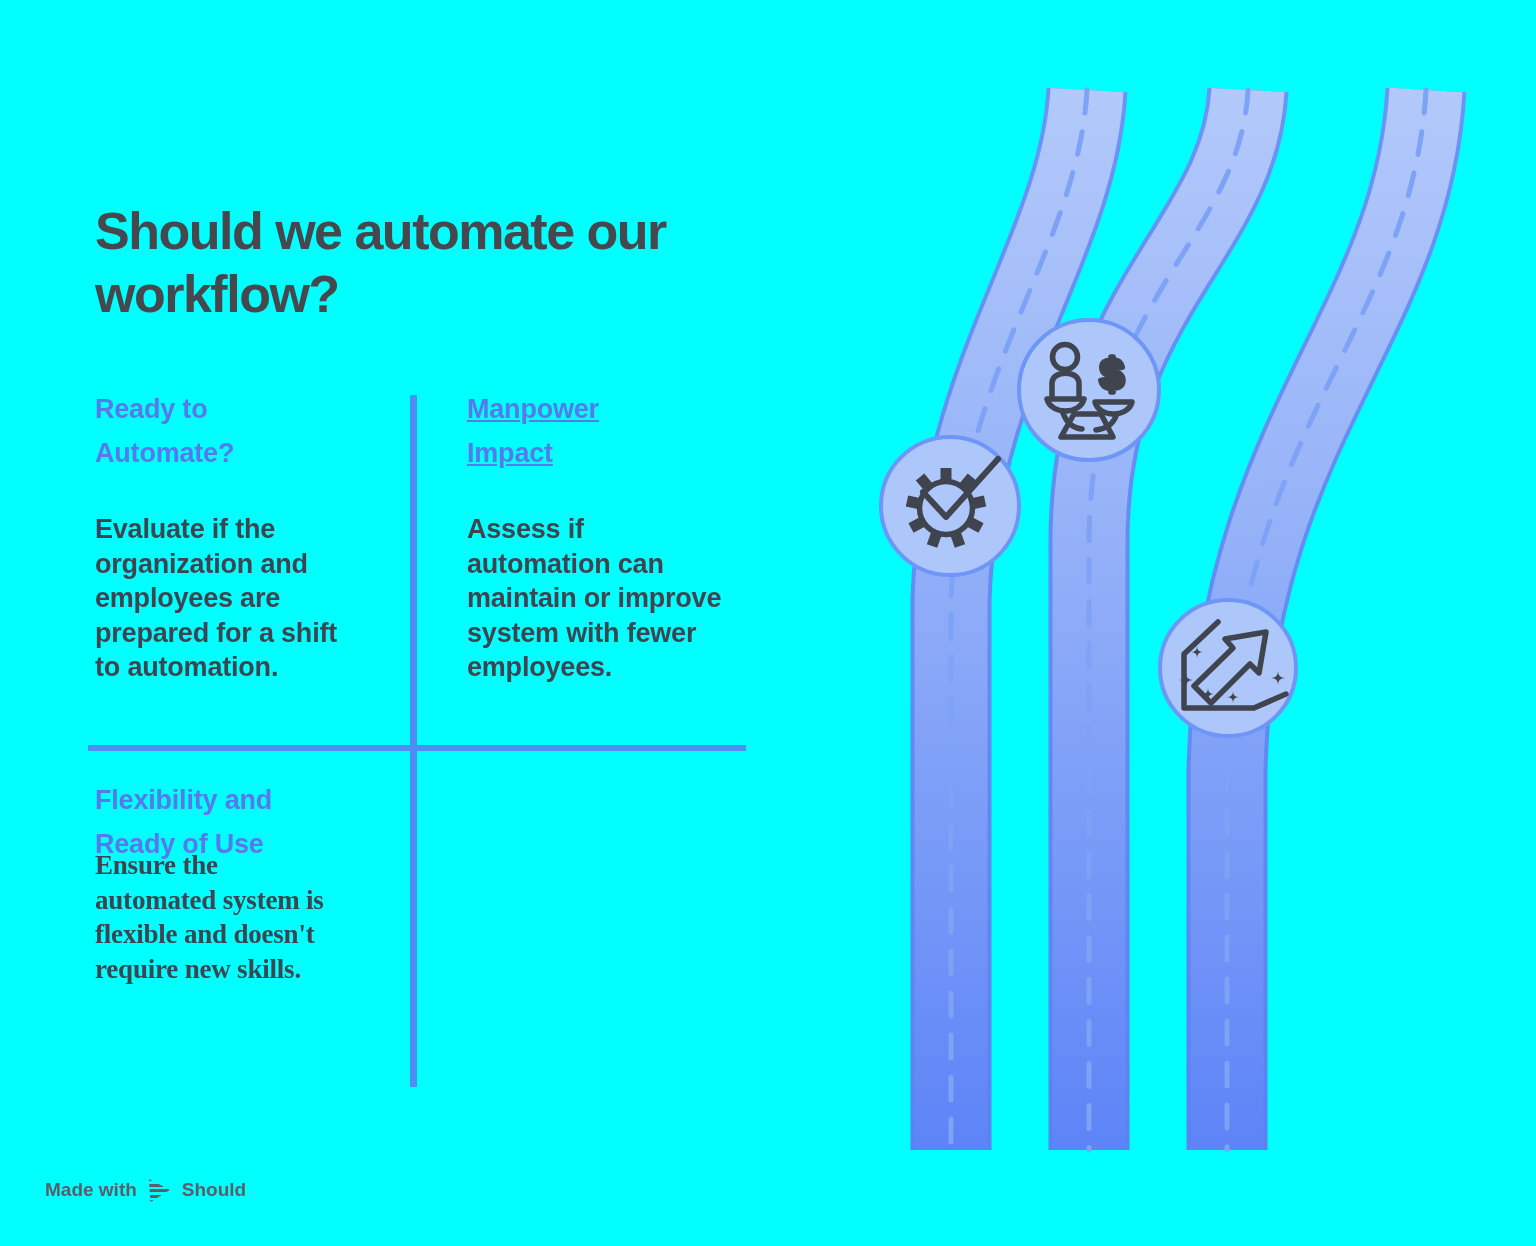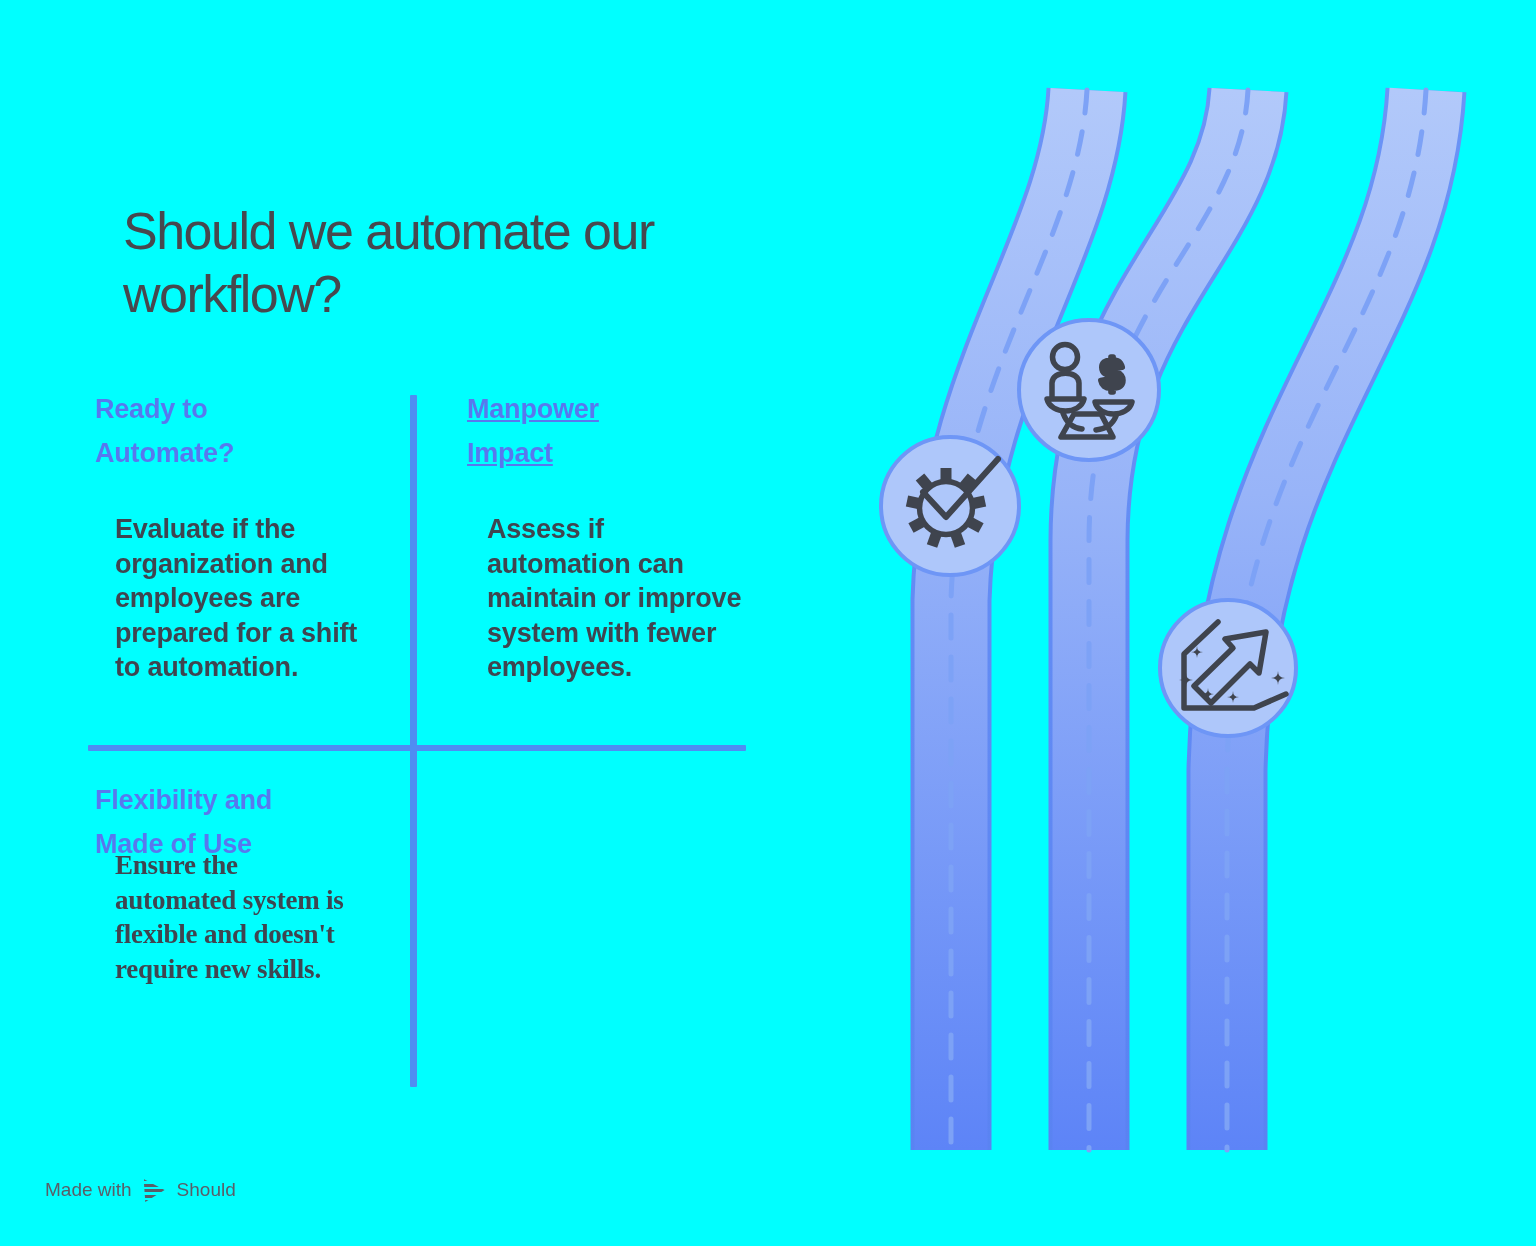--- a/index.html
+++ b/index.html
@@ -21,32 +21,30 @@
   }
   html,body{margin:0;padding:0;}
   body{
     width:1536px;height:1246px;position:relative;overflow:hidden;
     background:var(--background,#00ffff);
     font-family:"Liberation Sans", sans-serif;
   }
   .abs{position:absolute;}
   .pre{white-space:pre-line;}
   .title{
-    font-size:52px;line-height:63px;font-weight:normal;letter-spacing:-1.5px;
+    font-size:52px;line-height:63px;font-weight:bold;letter-spacing:-1.5px;
     color:var(--title_color,#47484e);
-    margin-left:28px;
   }
   .heading{
     font-size:27px;line-height:44px;font-weight:bold;letter-spacing:-0.2px;
     color:var(--heading_color,#5878ee);
   }
   .bodytxt{
     font-size:27px;line-height:34.5px;font-weight:bold;letter-spacing:-0.2px;
     color:var(--body_color,#3f4550);
-    margin-left:20px;
   }
   .divider-v{
     width:7px;background:var(--divider_color,#4f8df2);border-radius:1px;
   }
   .divider-h{
     height:6px;background:var(--divider_color,#4f8df2);border-radius:1px;
   }
   svg{display:block;}
   .road-edge{fill:none;stroke:url(#gradEdge);stroke-width:81;}
   .road-fill{fill:none;stroke:url(#gradFill);stroke-width:73;}
@@ -64,21 +62,21 @@
   .ic-heavy{stroke-width:6;}
   .tooth{stroke-width:11;stroke-linecap:butt;}
   .ic-solid{fill:var(--icon_stroke,#3f444e);stroke:none;}
   .arrow-body{fill:var(--badge_fill,#aec7fa);stroke:var(--icon_stroke,#3f444e);stroke-width:5.5;stroke-linejoin:round;}
   .dollar{
     font-family:"Liberation Sans",sans-serif;font-size:42px;font-weight:bold;
     fill:var(--icon_stroke,#3f444e);
   }
   .watermark{
     display:flex;align-items:center;gap:12px;
-    font-size:19px;font-weight:normal;color:var(--watermark_color,#5a5e68);
+    font-size:19px;font-weight:bold;color:var(--watermark_color,#5a5e68);
   }
   .napkin-logo{
     width:21px;height:24px;
     background:repeating-linear-gradient(180deg,
       var(--watermark_color,#5a5e68) 0px, var(--watermark_color,#5a5e68) 3px,
       transparent 3px, transparent 5.6px);
     clip-path:polygon(0% 4%, 100% 50%, 8% 100%);
   }
 </style>
 </head>
@@ -100,21 +98,21 @@
 
 <div class="abs heading pre" style="left:467px;top:387px;width:300px;text-decoration:underline;">Manpower
 Impact</div>
 <div class="abs bodytxt pre" style="left:467px;top:512px;width:310px;">Assess if
 automation can
 maintain or improve
 system with fewer
 employees.</div>
 
 <div class="abs heading pre" style="left:95px;top:778px;width:340px;">Flexibility and
-Made of Use</div>
+Ready of Use</div>
 <div class="abs bodytxt pre" style="left:95px;top:848px;width:320px;font-family:Liberation Serif, serif;">Ensure the
 automated system is
 flexible and doesn't
 require new skills.</div>
 
 <svg class="abs" style="left:0;top:0;" width="1536" height="1246" viewBox="0 0 1536 1246">
   <defs>
     <linearGradient id="gradFill" gradientUnits="userSpaceOnUse" x1="0" y1="90" x2="0" y2="1150">
       <stop offset="0" class="s-top"></stop>
       <stop offset="0.38" class="s-mid"></stop>

